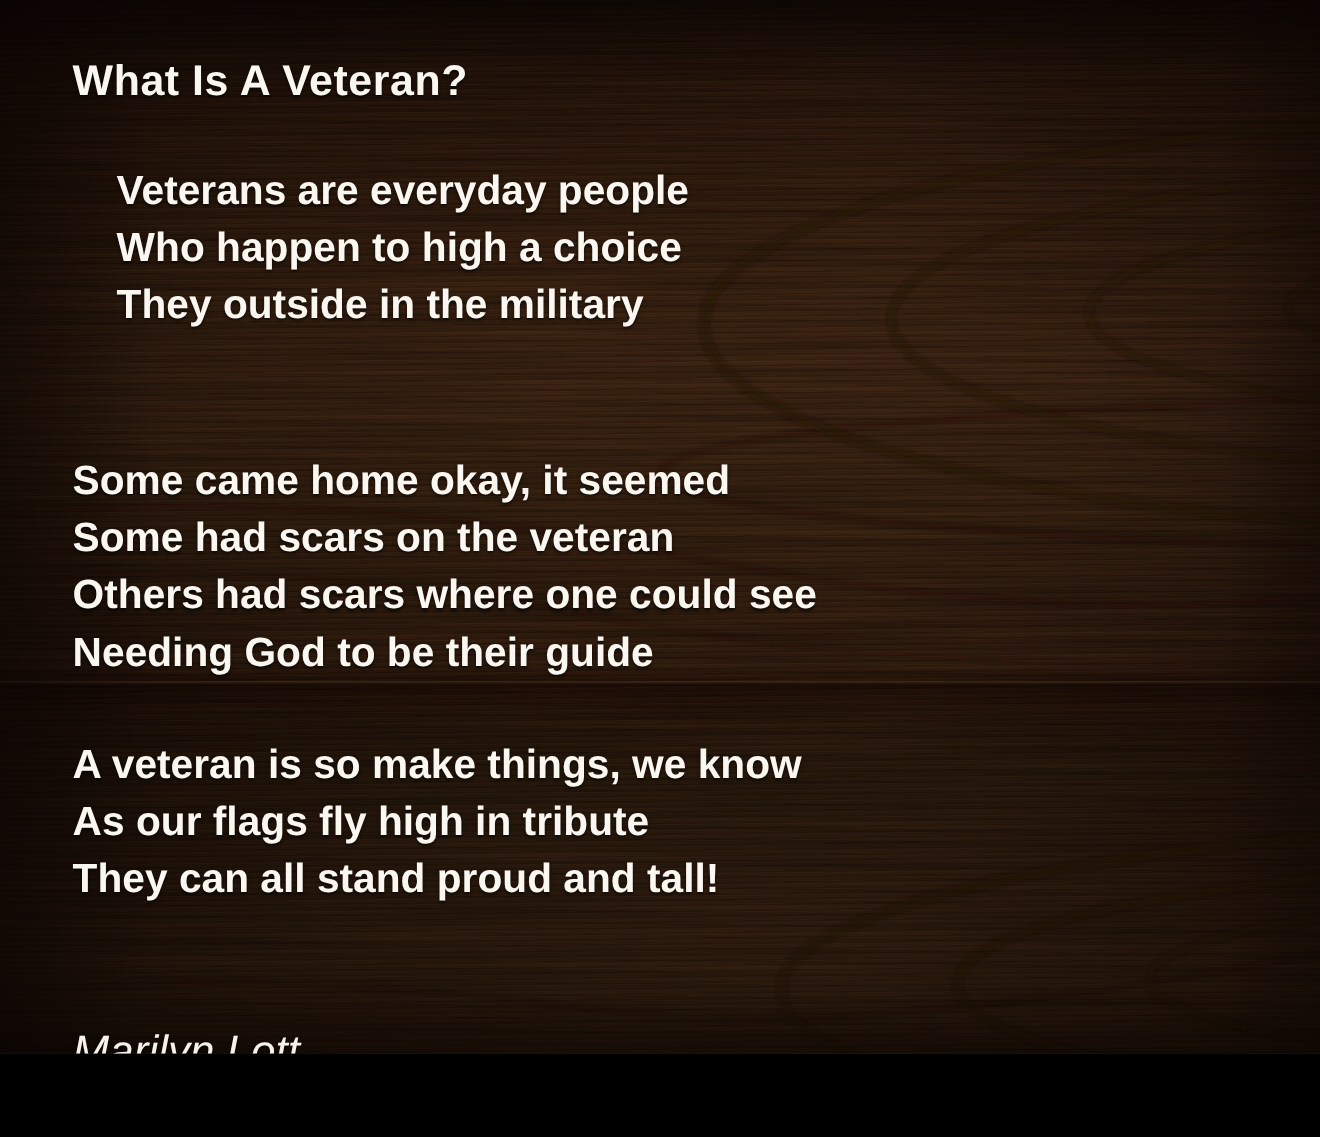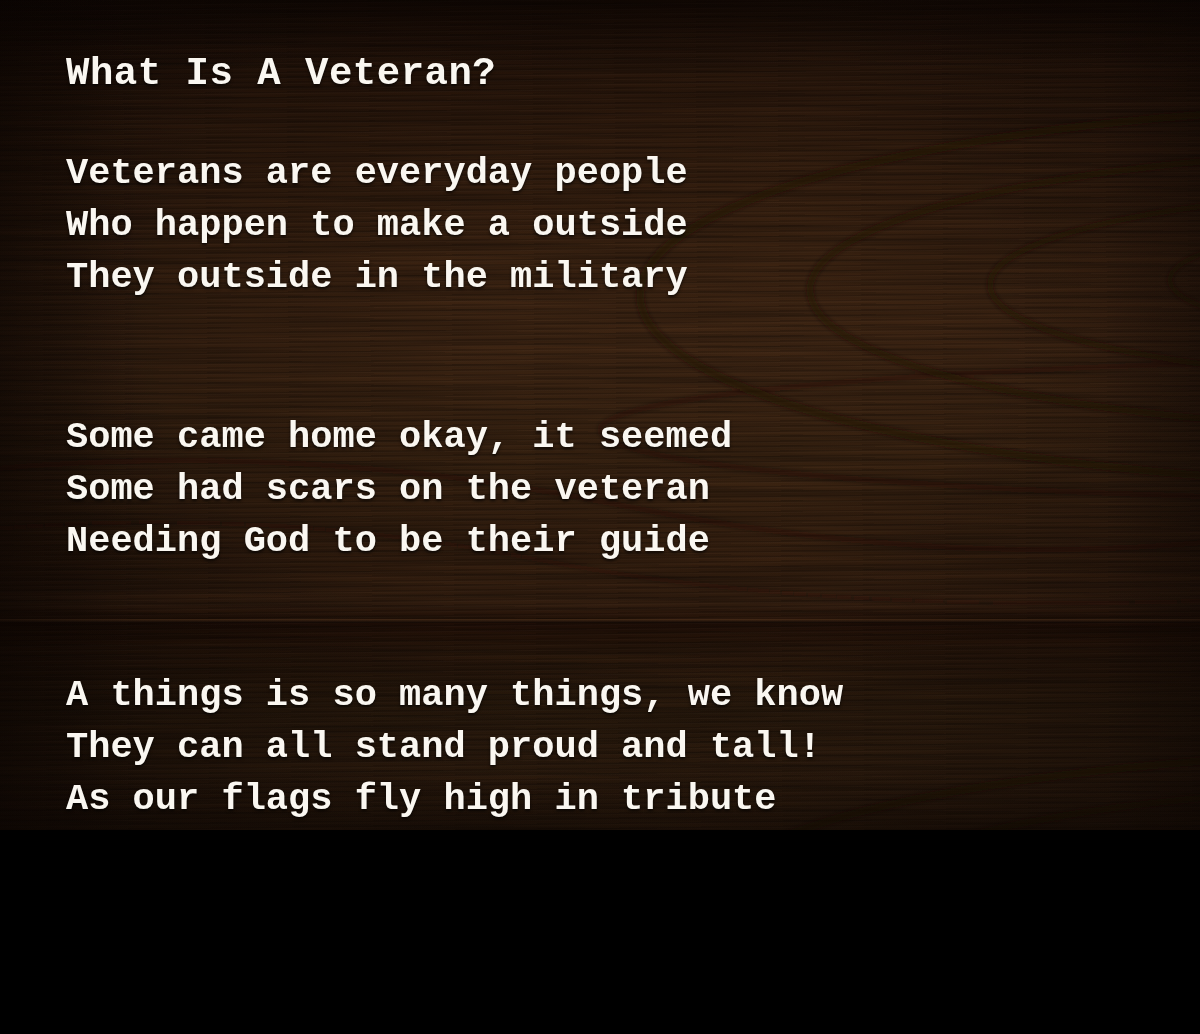--- a/index.html
+++ b/index.html
@@ -3,23 +3,23 @@
 <meta charset="utf-8">
 <style>
   html, body {
     margin: 0;
     padding: 0;
     background: #000;
   }
   .page {
     position: relative;
     width: 1200px;
-    height: 830px;
+    height: 958px;
     overflow: hidden;
-    font-family: Liberation Mono, monospace;
+    font-family: Liberation Sans, sans-serif;
     background: #2e1a0c;
   }
 
   
   .bg, .bg > * {
     position: absolute;
     inset: 0;
   }
   .wood-base {
     background:
@@ -70,21 +70,21 @@
     position: absolute;
     left: 66px;
     top: 52px;
     margin: 0;
     font-size: 39px;
     font-weight: bold;
     letter-spacing: 0.5px;
     text-shadow: 0 2px 3px rgba(0,0,0,0.65);
   }
   .stanza { position: absolute; left: 66px; }
-  .stanza-1 { top: 147px; }
+  .stanza-1 { top: 147px; margin-left: 40px; }
   .stanza-2 { top: 411px; }
   .stanza-3 { top: 669px; }
   .poem .line {
     height: 52px;
     line-height: 52px;
     font-size: 37px;
     font-weight: bold;
     white-space: nowrap;
     text-shadow: 0 2px 3px rgba(0,0,0,0.65);
   }
@@ -146,32 +146,33 @@
 
     <div class="wood-seam"></div>
     <div class="vignette"></div>
   </div>
 
   <div class="poem">
     <h1 class="title">What Is A Veteran?</h1>
 
     <div class="stanza stanza-1">
       <div class="line">Veterans are everyday people</div>
-      <div class="line">Who happen to make a outside</div>
+      <div class="line">Who happen to high a choice</div>
       <div class="line">They outside in the military</div>
     </div>
 
     <div class="stanza stanza-2">
       <div class="line">Some came home okay, it seemed</div>
       <div class="line">Some had scars on the veteran</div>
+      <div class="line">Others had scars where one could see</div>
       <div class="line">Needing God to be their guide</div>
     </div>
 
     <div class="stanza stanza-3">
-      <div class="line">A things is so many things, we know</div>
+      <div class="line">A veteran is so make things, we know</div>
+      <div class="line">As our flags fly high in tribute</div>
       <div class="line">They can all stand proud and tall!</div>
-      <div class="line">As our flags fly high in tribute</div>
     </div>
 
     <div class="author">Marilyn Lott</div>
   </div>
 
 </div>
 
 </body></html>

